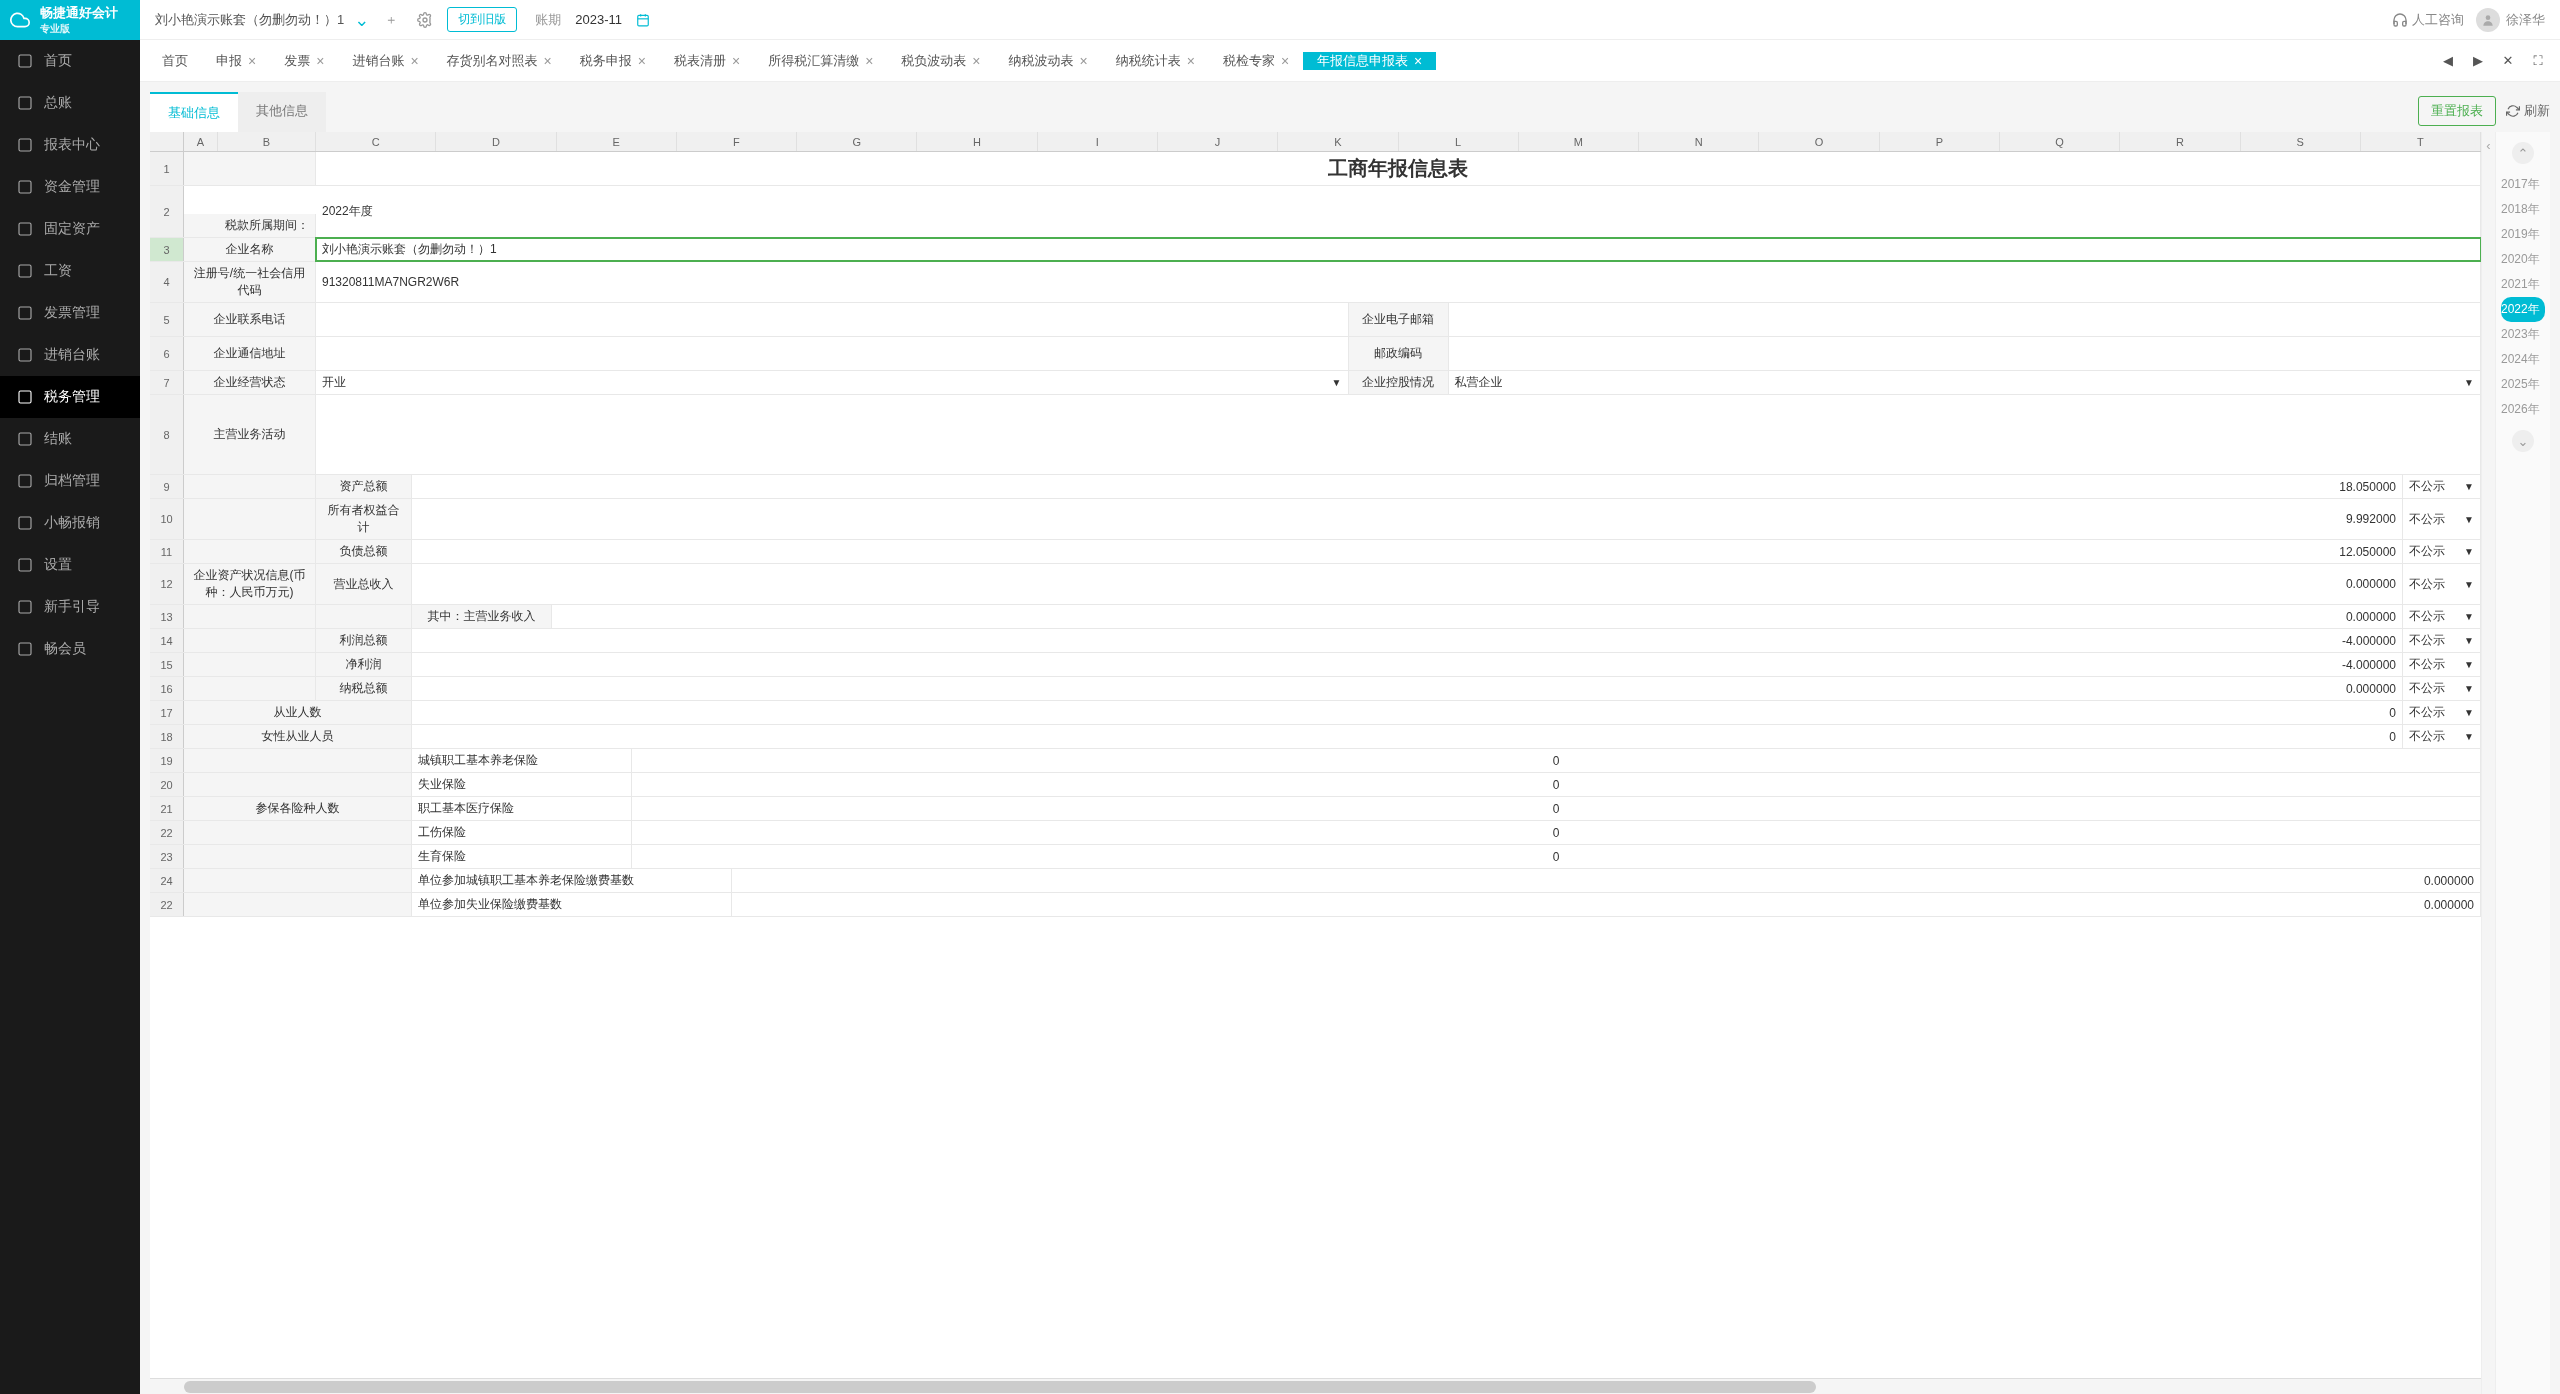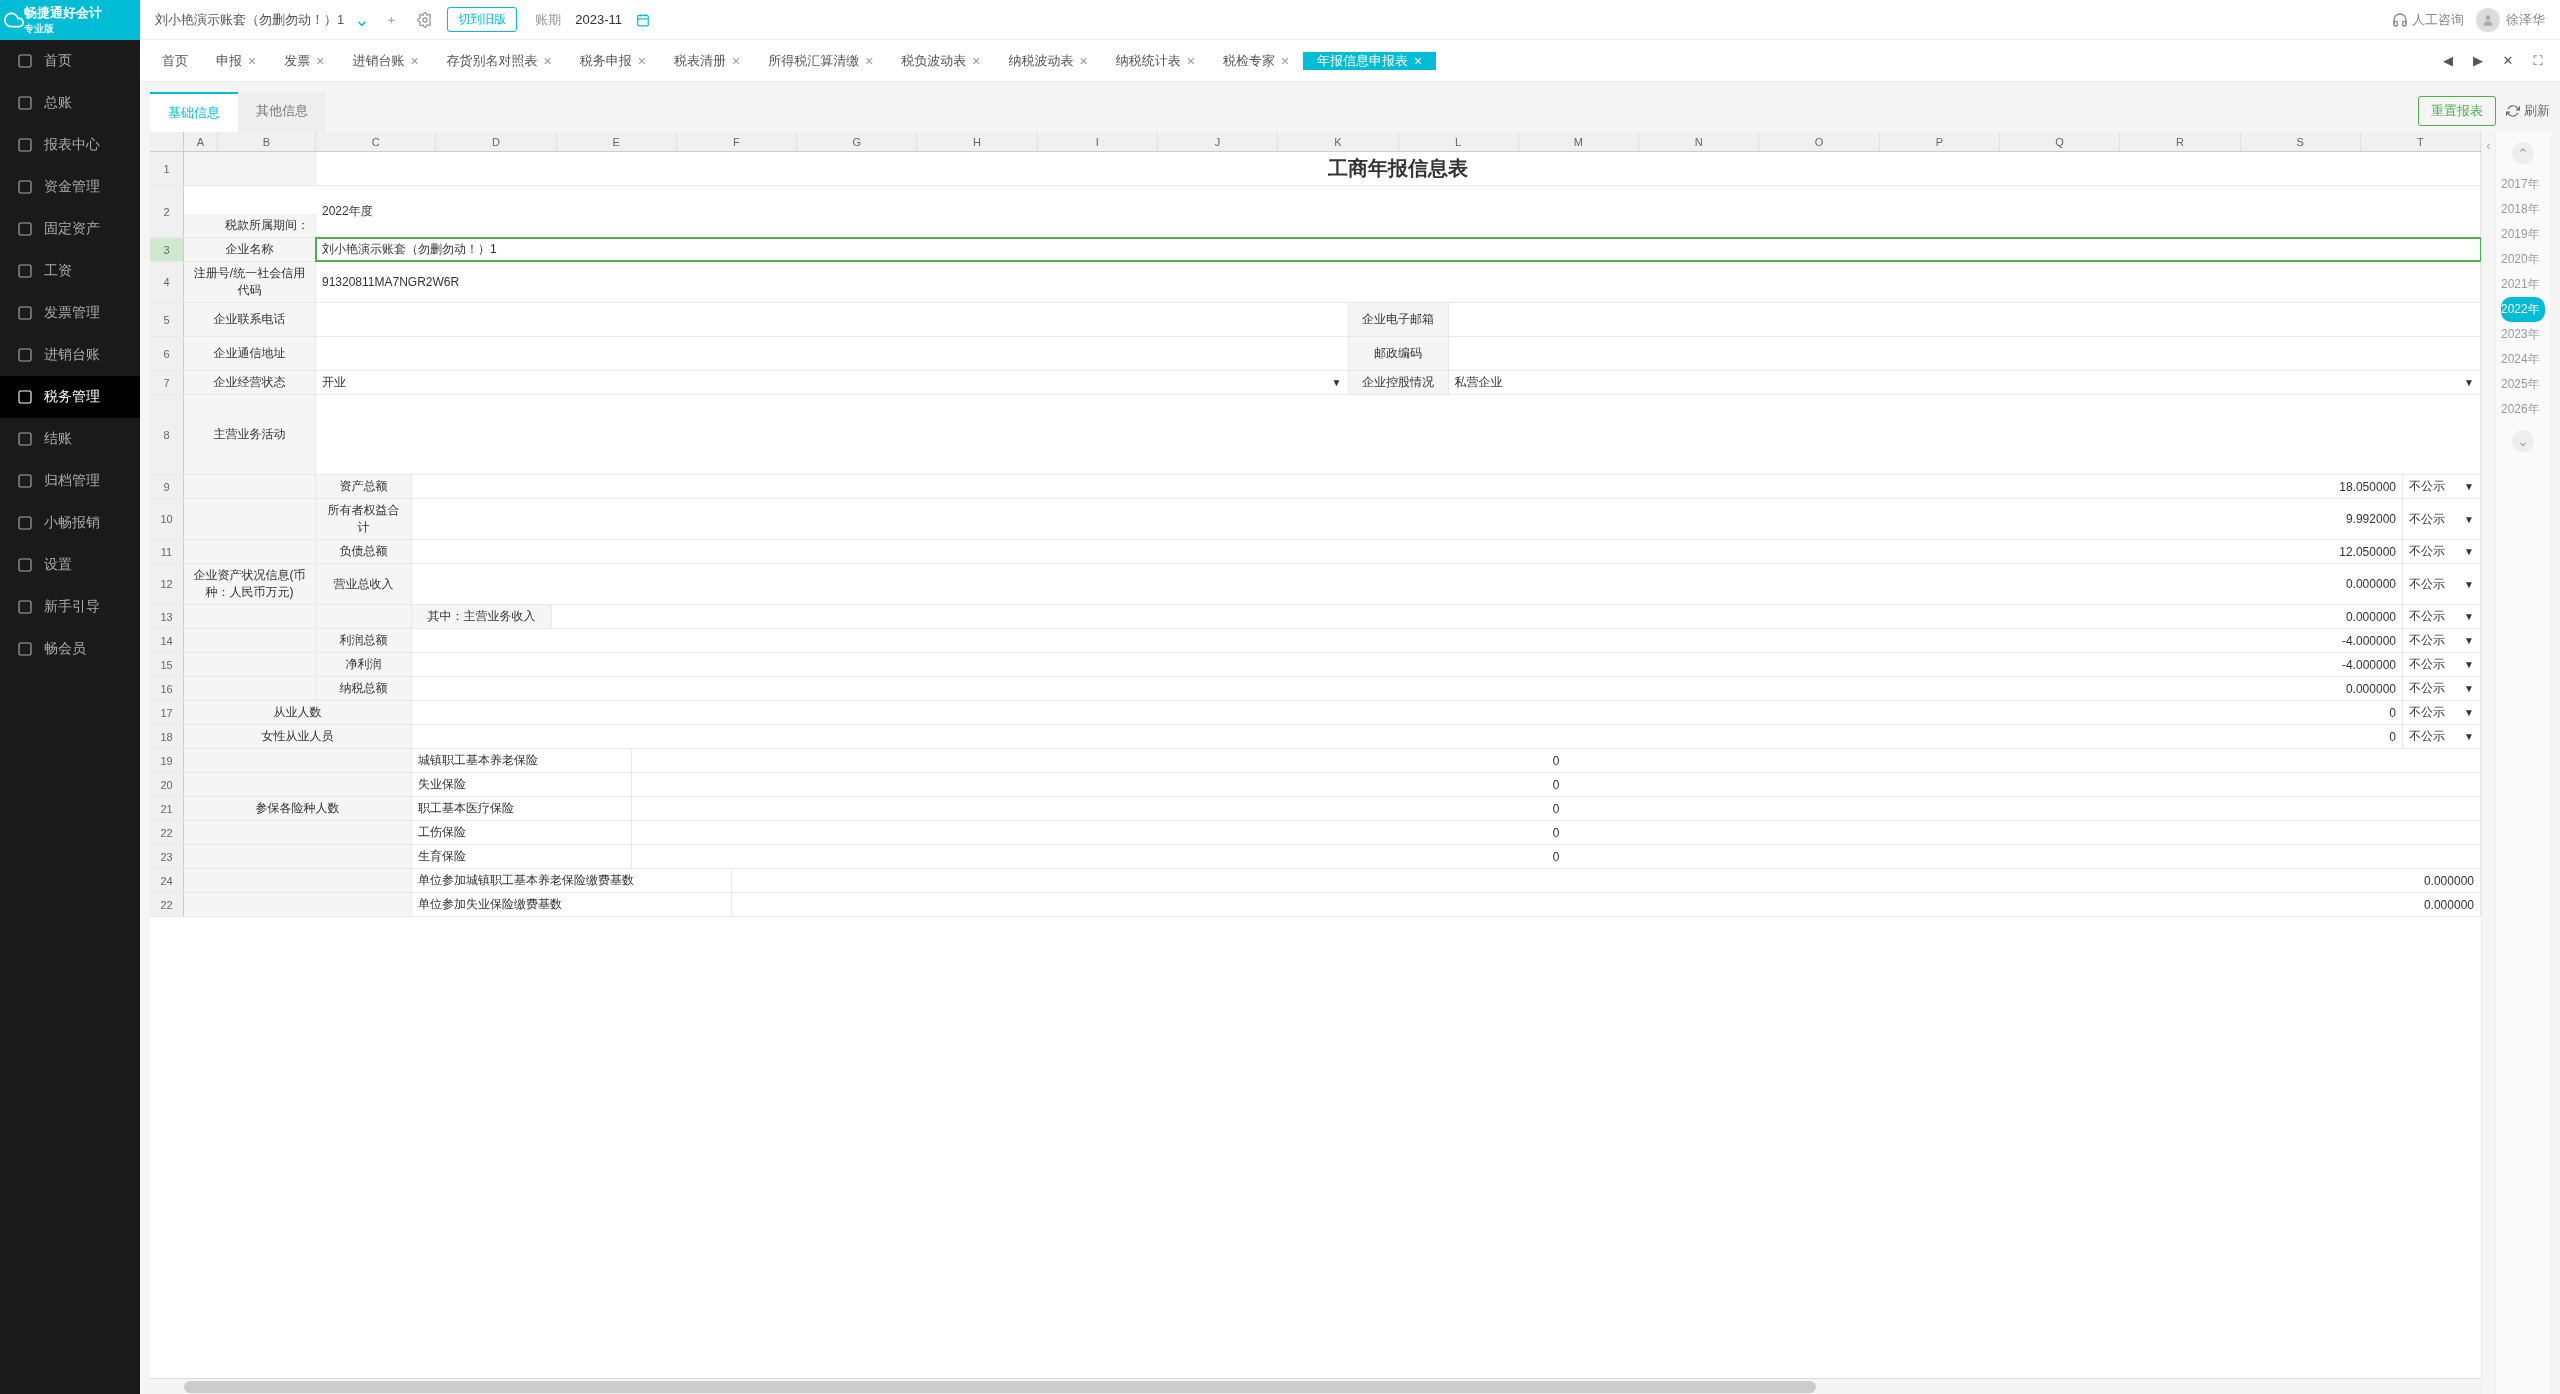--- a/index.html
+++ b/index.html
@@ -1,19 +1,19 @@
 <!DOCTYPE html>
 <html><head>
 <meta charset="utf-8">
 <style>
 * { box-sizing: border-box; margin: 0; padding: 0; }
 body { font-family: "Microsoft YaHei", sans-serif; font-size: 13px; color: #333; background: #fff; overflow: hidden; }
 .app { display: flex; height: 100vh; }
 .sidebar { width: 140px; background: #1a1a1a; color: #ccc; display: flex; flex-direction: column; }
-.logo-area { background: #00bcd4; height: 40px; display: flex; align-items: center; padding: 0 4px; color: #fff; font-size: 13px; font-weight: bold; gap: 0; }
+.logo-area { background: #00bcd4; height: 40px; display: flex; align-items: center; padding: 0 10px; color: #fff; font-size: 13px; font-weight: bold; gap: 10px; }
 .logo-sub { font-size: 10px; color: #e0f7fa; }
 .nav-item { display: flex; align-items: center; gap: 10px; padding: 12px 16px; cursor: pointer; font-size: 14px; color: #aaa; }
 .nav-item.active { background: #000; color: #fff; }
 .nav-icon { width: 18px; height: 18px; display: inline-flex; align-items: center; justify-content: center; }
 .main { flex: 1; display: flex; flex-direction: column; background: #fff; min-width: 0; }
 .topbar { height: 40px; display: flex; align-items: center; padding: 0 15px; gap: 10px; border-bottom: 1px solid #eee; }
 .account-select { color: #555; display: flex; align-items: center; gap: 10px; }
 .chev-down { color: #00bcd4; font-size: 18px; }
 .icon-btn { width: 24px; height: 24px; display: inline-flex; align-items: center; justify-content: center; color: #999; cursor: pointer; }
 .old-version-btn { border: 1px solid #00bcd4; color: #00bcd4; padding: 3px 10px; border-radius: 3px; font-size: 12px; cursor: pointer; }

